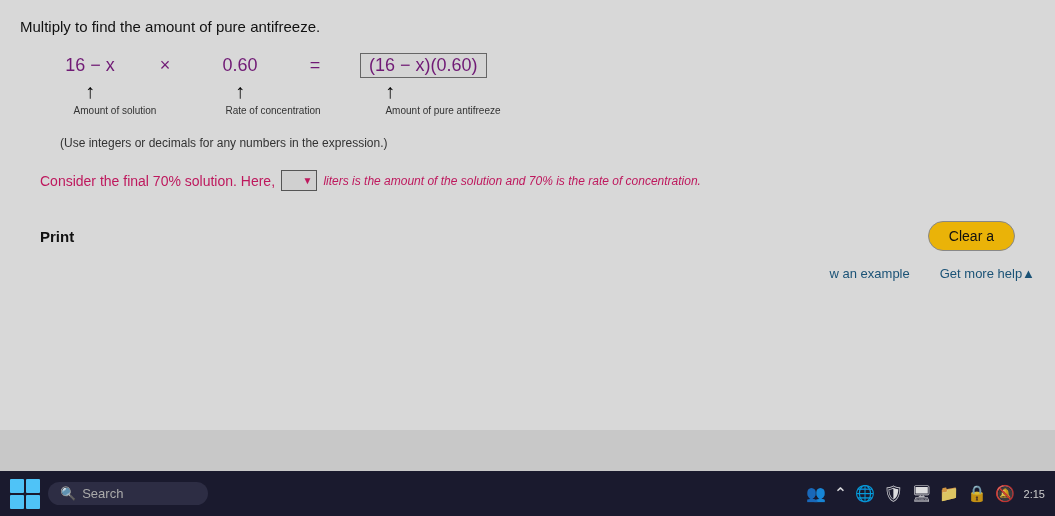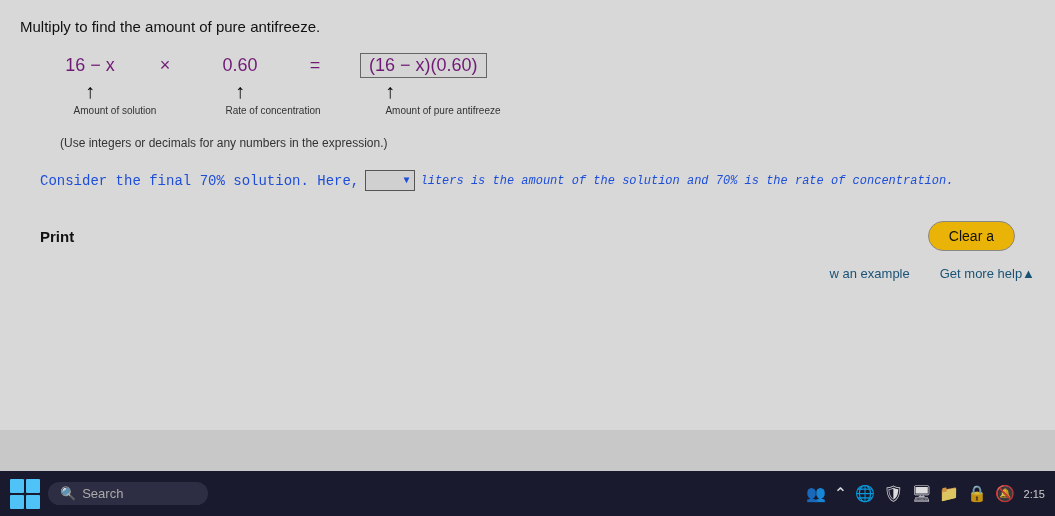--- a/index.html
+++ b/index.html
@@ -33,22 +33,21 @@
       padding-left: 40px;
     }
 
     .consider-row {
       margin-top: 18px;
       padding-left: 20px;
       display: flex;
       align-items: center;
       gap: 6px;
       font-size: 14px;
-      color: #1d4ed8;
-      font-family: Liberation Mono, monospace;
+      color: #be185d;
     }
 
     .dropdown-box {
       display: inline-flex;
       align-items: center;
       border: 1px solid #555;
       background: #d0d0d0;
       padding: 2px 4px;
       font-size: 13px;
       cursor: pointer;

